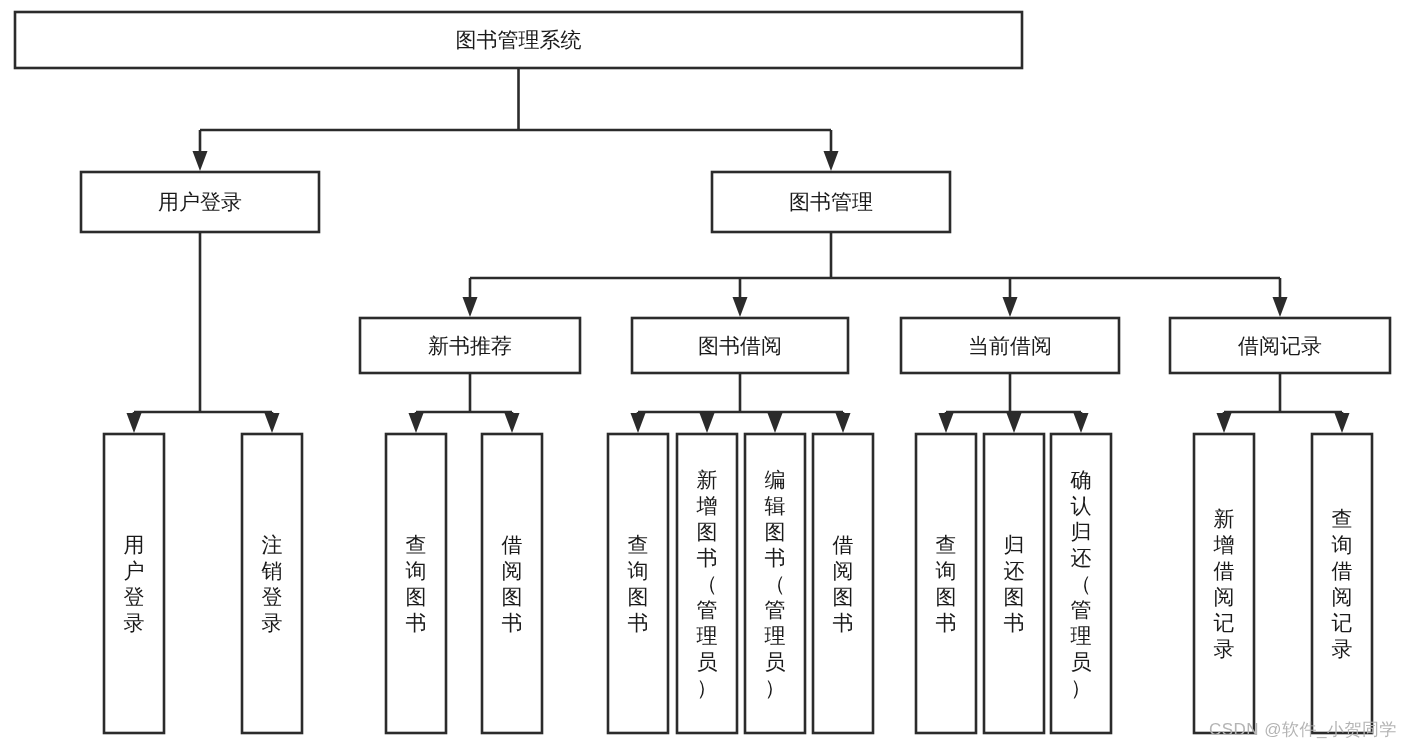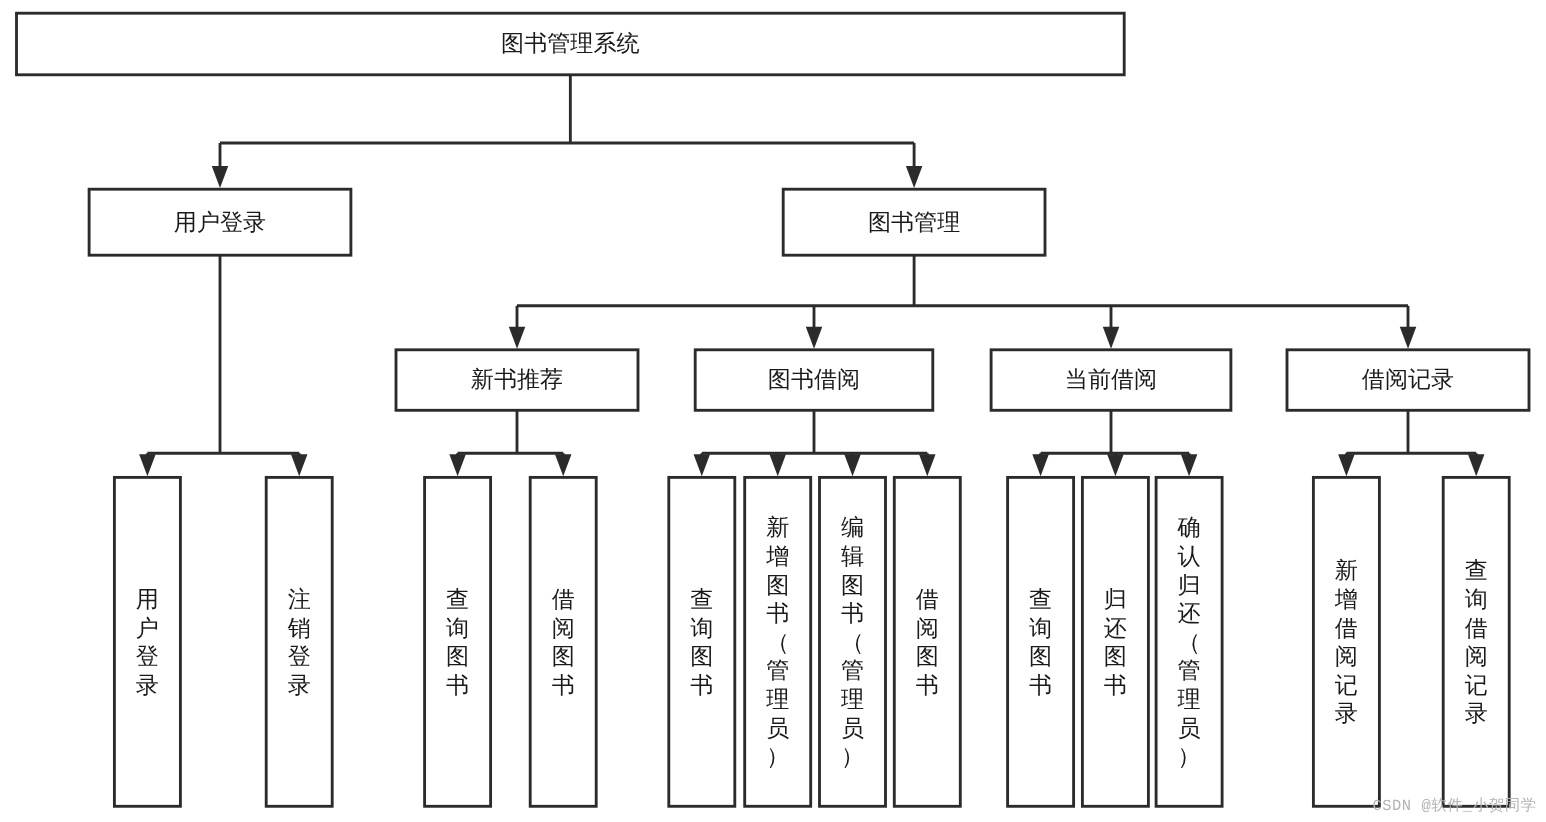--- a/index.html
+++ b/index.html
@@ -53,22 +53,22 @@
   .node-label-v {
     font-family: "DejaVu Sans", "Liberation Sans", sans-serif;
     font-size: 21px;
     fill: #1a1a1a;
     text-anchor: middle;
   }
   .watermark {
     position: absolute;
     right: 8px;
     bottom: 6px;
-    font-family: Liberation Mono, monospace;
-    font-size: 14px;
+    font-family: Liberation Sans, sans-serif;
+    font-size: 17px;
     color: #b4b4b4;
     letter-spacing: 0.5px;
     white-space: nowrap;
     user-select: none;
   }
 </style>
 </head>
 <body>
 
 <div id="diagram-root">

